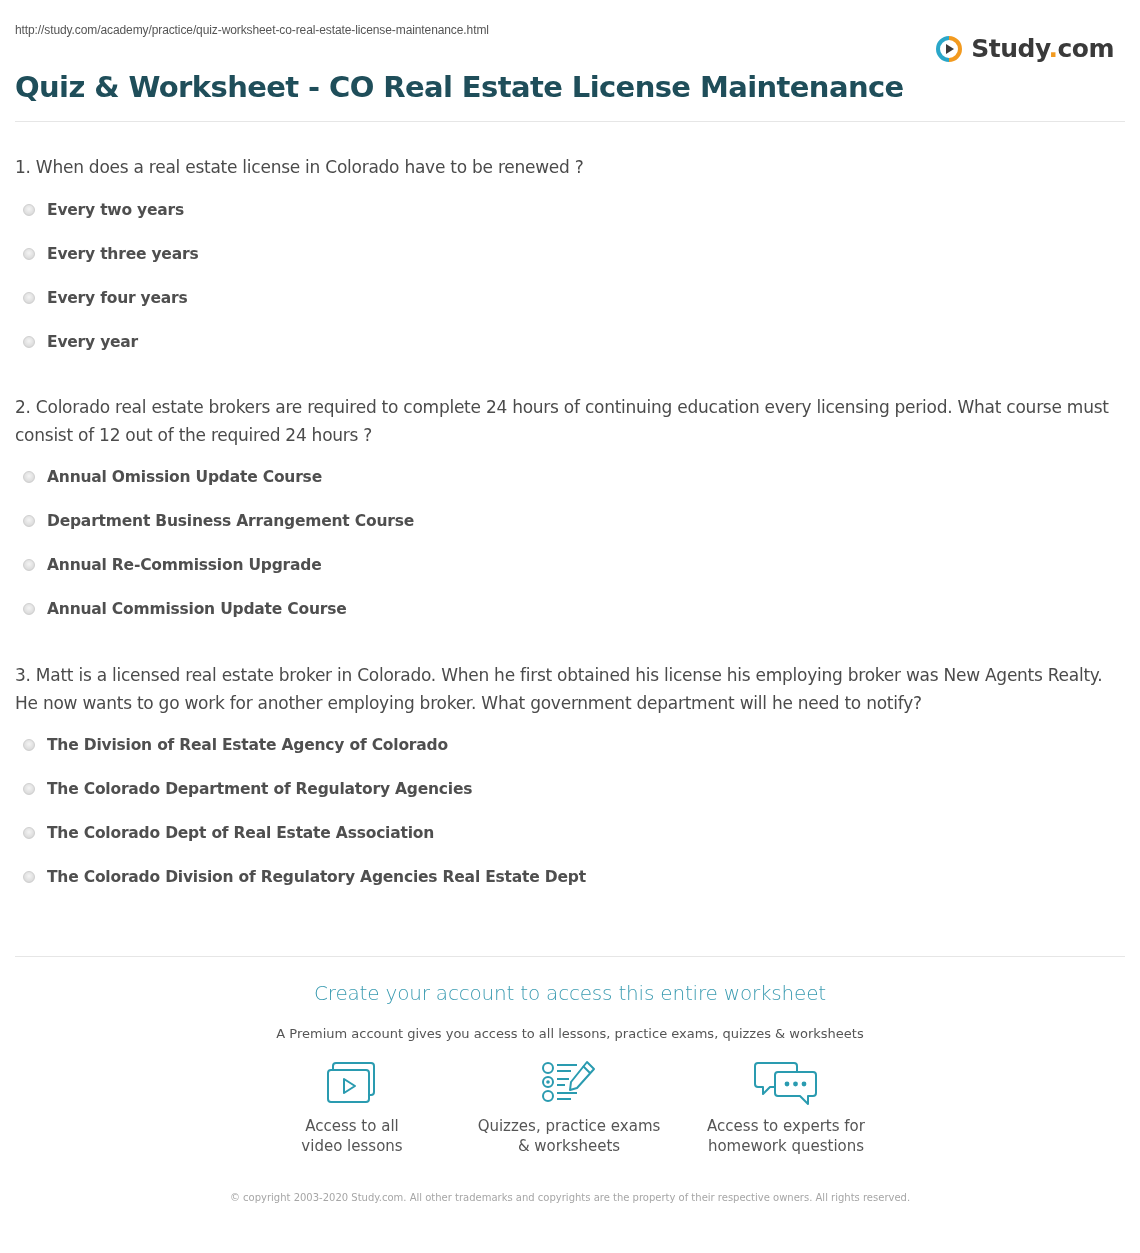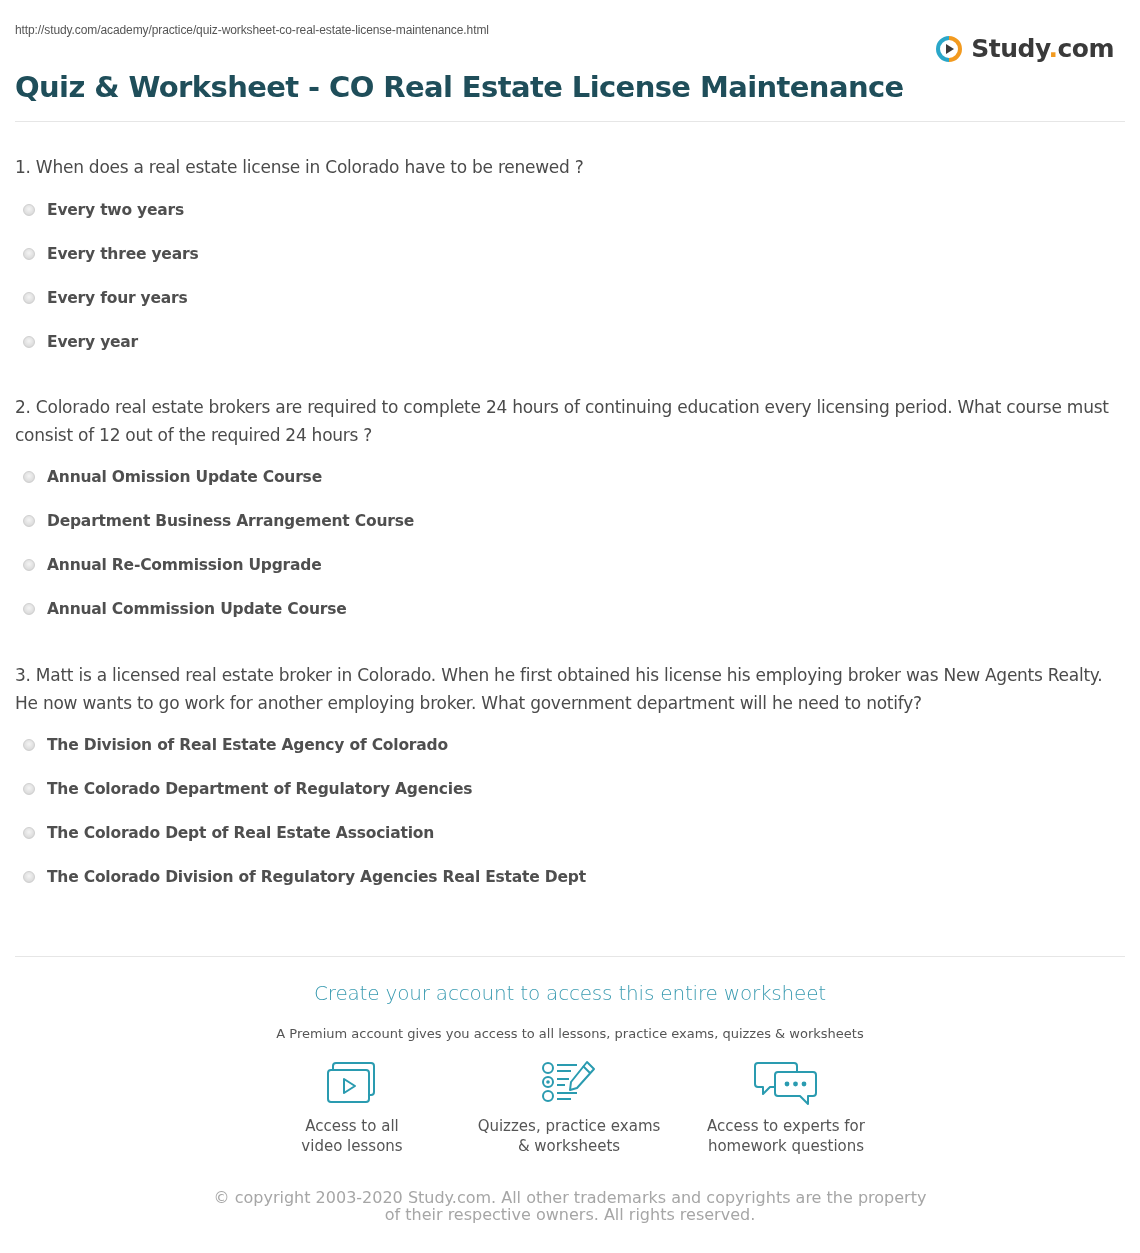--- a/index.html
+++ b/index.html
@@ -119,21 +119,21 @@
     font-size: 15px;
     color: #555;
     line-height: 20px;
     margin-top: 10px;
   }
   .copyright {
     position: absolute;
     left: 210px; width: 720px;
     top: 1189px;
     text-align: center;
-    font-size: 16px;
+    font-size: 10px;
     color: #a6a6a6;
     line-height: 17px;
   }
 </style>
 </head>
 <body>
 
 <div class="topbar">
   <div class="url">http://study.com/academy/practice/quiz-worksheet-co-real-estate-license-maintenance.html</div>
   <div class="logo">

